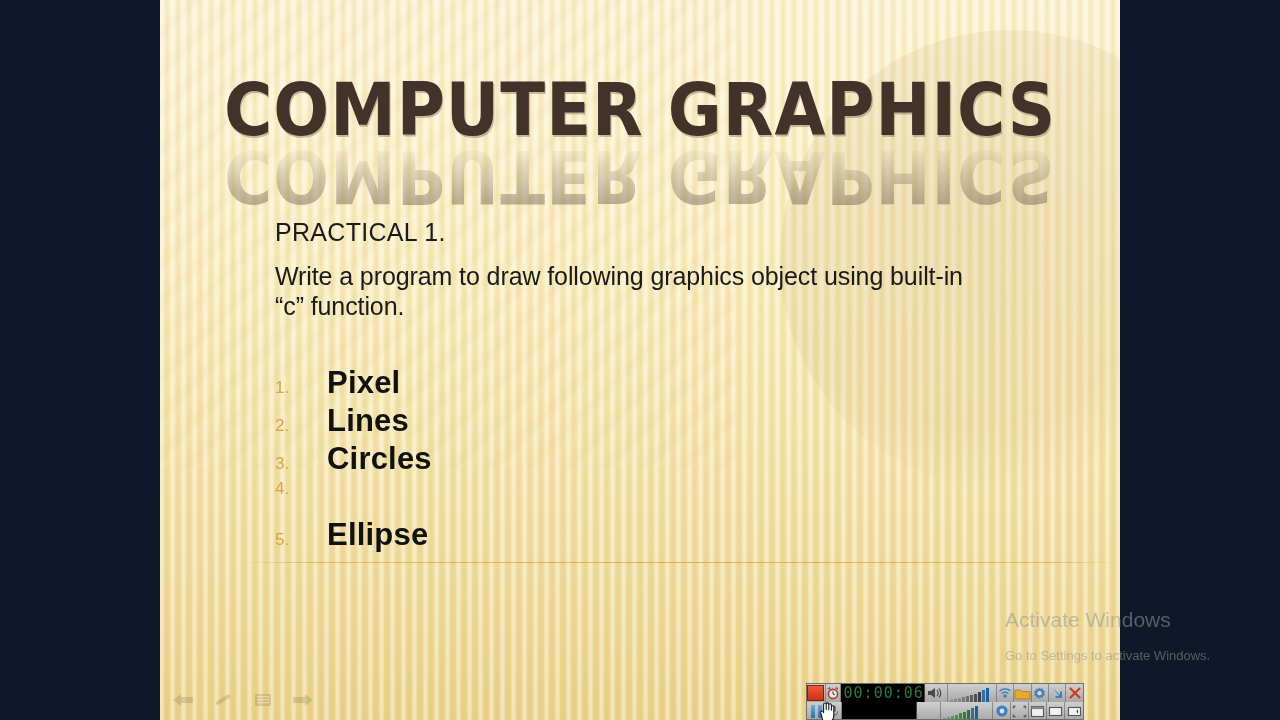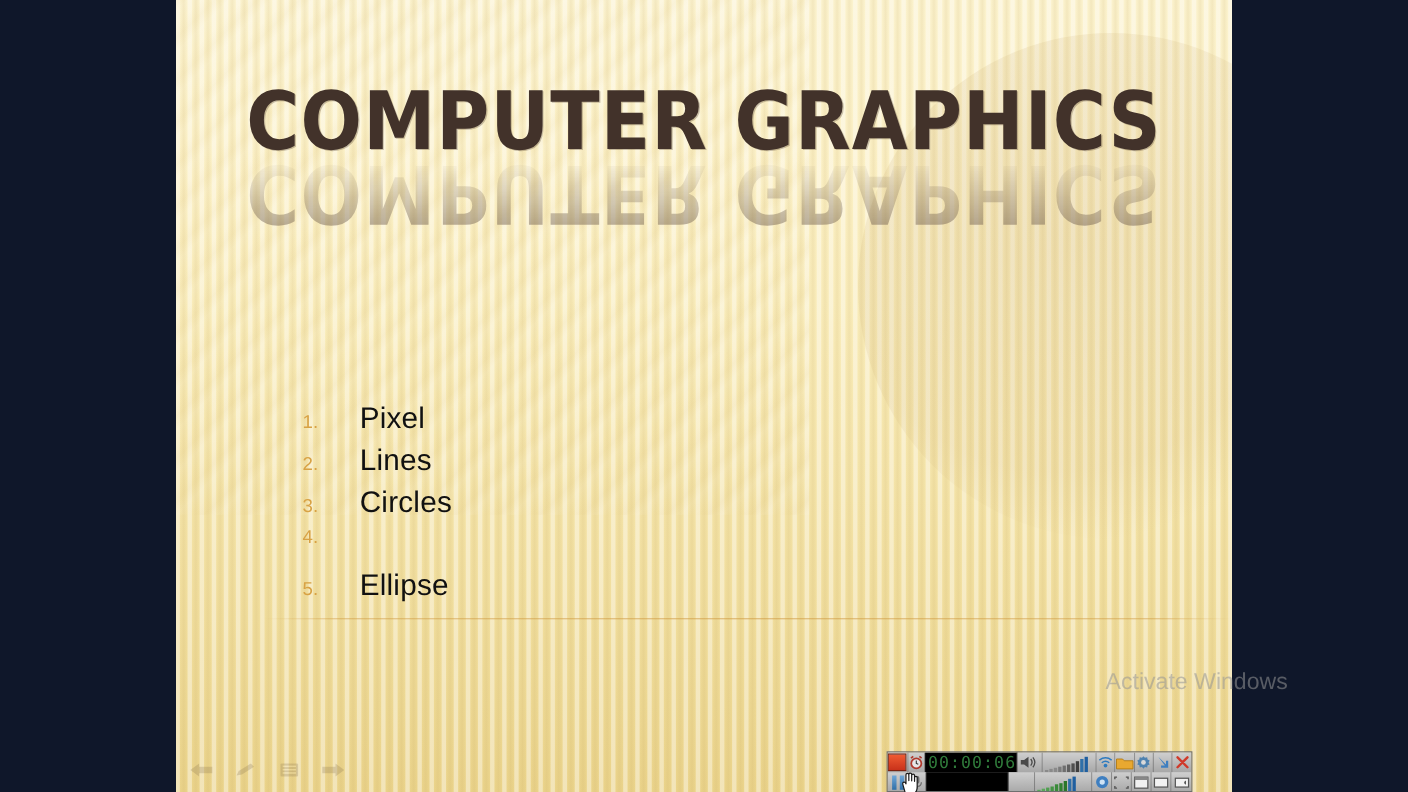--- a/index.html
+++ b/index.html
@@ -163,23 +163,24 @@
   .list-num {
     width: 52px;
     flex: 0 0 52px;
     font-family: "Liberation Sans", sans-serif;
     font-size: 17px;
     color: #d8a244;
     font-weight: normal;
   }
   .list-label {
     font-family: "Liberation Sans", sans-serif;
-    font-size: 27px;
+    font-size: 31px;
     color: #111111;
     letter-spacing: 0.2px;
+    font-weight: bold;
   }
 
   
   #divider {
     position: absolute;
     left: 80px;
     top: 562px;
     width: 880px;
     height: 1px;
     background: linear-gradient(to right,
@@ -346,20 +347,24 @@
   <div id="slide">
     <div id="slide-stripes"></div>
     <div id="slide-diagonal"></div>
     <div id="slide-circle"></div>
 
     <div id="title-block">
       <div class="slide-title">COMPUTER GRAPHICS</div>
       <div class="slide-title-reflection">COMPUTER GRAPHICS</div>
     </div>
 
+    <div id="body-block">
+      <p class="practical-line">PRACTICAL  1.</p>
+      <p class="body-line">Write a program to draw following graphics object using built-in “c” function.</p>
+    </div>
 
     <div id="list-block">
       <div class="list-row">
         <span class="list-num">1.</span>
         <span class="list-label">Pixel</span>
       </div>
       <div class="list-row">
         <span class="list-num">2.</span>
         <span class="list-label">Lines</span>
       </div>
@@ -400,20 +405,21 @@
       <div class="nav-btn">
         <svg width="24" height="16" viewBox="0 0 24 16">
           <path d="M14 2 L22 8 L14 14 L14 11 L2 11 L2 5 L14 5 Z" fill="#8a7550"></path>
         </svg>
       </div>
     </div>
   </div>
 
   <div id="watermark">
     <div id="wm-title">Activate Windows</div>
+    <div id="wm-sub">Go to Settings to activate Windows.</div>
   </div>
 
   <div id="recorder-toolbar">
 
     <div class="rec-row">
       <div class="rec-cell rec-stop">
         <span class="stop-square"></span>
       </div>
       <div class="rec-cell rec-clock">
         <svg width="14" height="14" viewBox="0 0 14 14">

